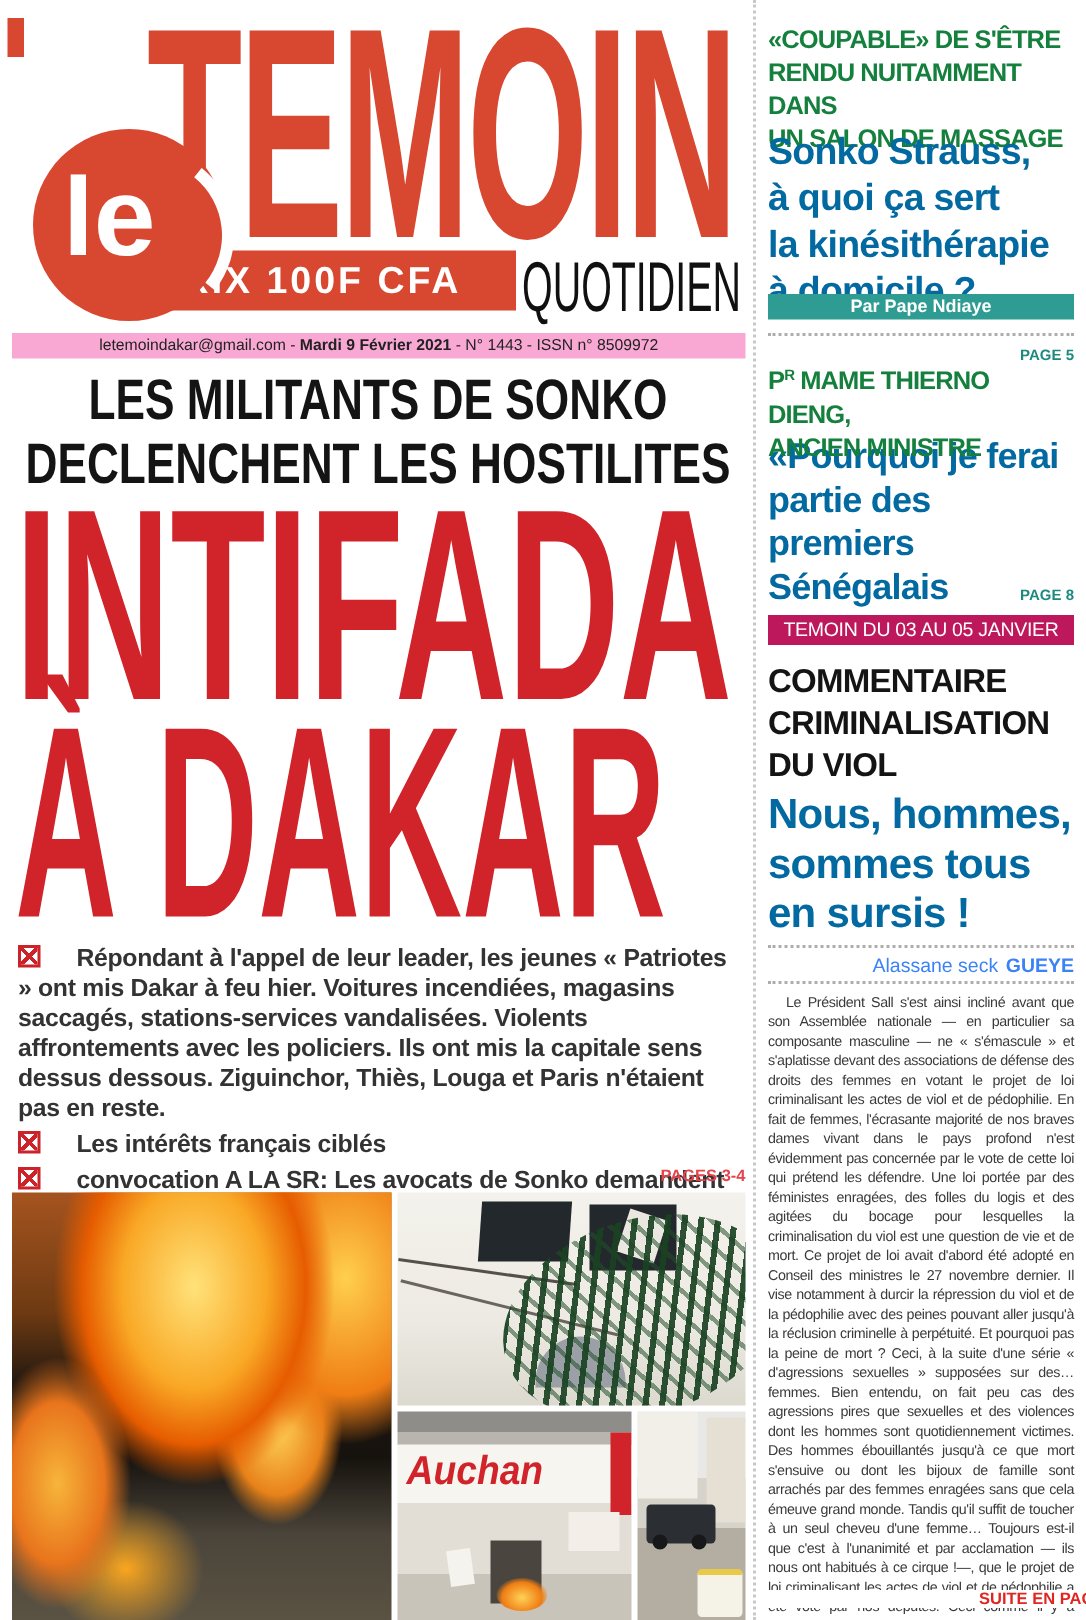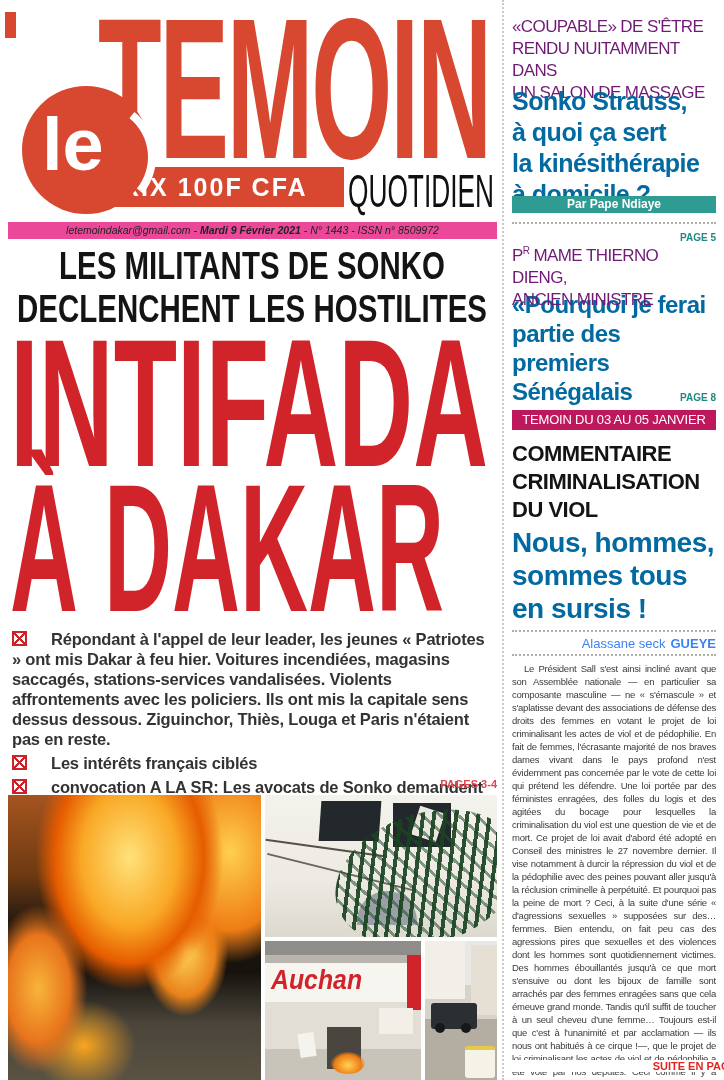--- a/index.html
+++ b/index.html
@@ -12,22 +12,22 @@
   .temoin-svg{left:96px;top:16px;overflow:visible;}
   .temoin-svg text{font-weight:bold;font-size:200px;fill:#d8472f;letter-spacing:-4px;}
   .le-circle{left:22px;top:86px;width:128px;height:128px;background:#d8472f;border-radius:50%;z-index:3;}
   .le-circle .le-txt{position:absolute;left:20px;top:16px;color:#fff;font-size:74px;font-weight:600;}
   .le-ring{position:absolute;right:-6px;top:13px;width:100px;height:100px;border:8px solid transparent;
            border-right-color:#fff;border-radius:50%;transform:rotate(-6deg);}
   .price-box{left:66px;top:167px;width:278px;height:40px;background:#d8472f;z-index:2;
              color:#fff;font-weight:bold;font-size:25px;letter-spacing:2px;text-align:center;line-height:40px;}
   .quotidien-svg{left:346px;top:166px;overflow:visible;}
   .quotidien-svg text{font-weight:500;font-size:47px;fill:#101010;}
-  .info-bar{left:8px;top:222px;width:489px;height:17px;background:#ec4899;color:#222;
-            font-size:10.5px;line-height:17px;text-align:center;font-style:italic;}
+  .info-bar{left:8px;top:222px;width:489px;height:17px;background:#f9a8d4;color:#222;
+            font-size:10.5px;line-height:17px;text-align:center;}
   .info-bar b{font-weight:bold;}
 
   
   .kicker-svg{overflow:visible;}
   .kicker-svg text{font-weight:bold;font-size:38px;fill:#141414;}
   .mega-svg{overflow:visible;}
   .mega-svg text{font-weight:bold;font-size:182px;fill:#d1232a;}
 
   .bullets{left:8px;top:625px;width:489px;color:#333;font-weight:bold;
            font-size:16.5px;line-height:20px;letter-spacing:-0.2px;}
@@ -82,21 +82,21 @@
   .st-bld2{position:absolute;right:0;top:4px;width:26px;height:70px;background:#e6e0d4;}
   .truck{position:absolute;left:6px;top:62px;width:46px;height:26px;background:#2b2f33;border-radius:3px;}
   .wheel{position:absolute;bottom:-4px;width:10px;height:10px;border-radius:50%;background:#16181a;}
   .wh1{left:4px;} .wh2{right:6px;}
   .taxi{position:absolute;right:2px;bottom:2px;width:30px;height:28px;background:#f5f2e8;
         border-top:4px solid #e8c94a;border-radius:3px;}
 
   
   .v-divider{left:502px;top:0;height:1080px;width:0;border-left:2px dotted #c9c9c9;}
   .rc{left:512px;width:204px;}
-  .rc-kicker{font-size:17px;line-height:22px;font-weight:400;color:#701a75;letter-spacing:-0.6px;}
+  .rc-kicker{font-size:17px;line-height:22px;font-weight:700;color:#15803d;letter-spacing:-0.6px;}
   .rc-kicker sup{font-size:10px;}
   .teal-head{font-weight:800;color:#0369a1;letter-spacing:-0.5px;}
   .h-massage{font-size:25px;line-height:31px;}
   .h-vaccine{font-size:24px;line-height:29px;}
   .h-comment{font-size:28px;line-height:33px;}
   .page-ref{font-size:10px;font-weight:bold;color:#1d8a80;text-align:right;}
   .author-bar{height:17px;background:#2f9c93;color:#fff;font-size:12px;font-weight:bold;
               text-align:center;line-height:17px;}
   .dot-rule{border-top:2px dotted #adadad;height:0;}
   .promo-banner{height:20px;background:#be185d;color:#fff;font-weight:normal;font-size:13px;

